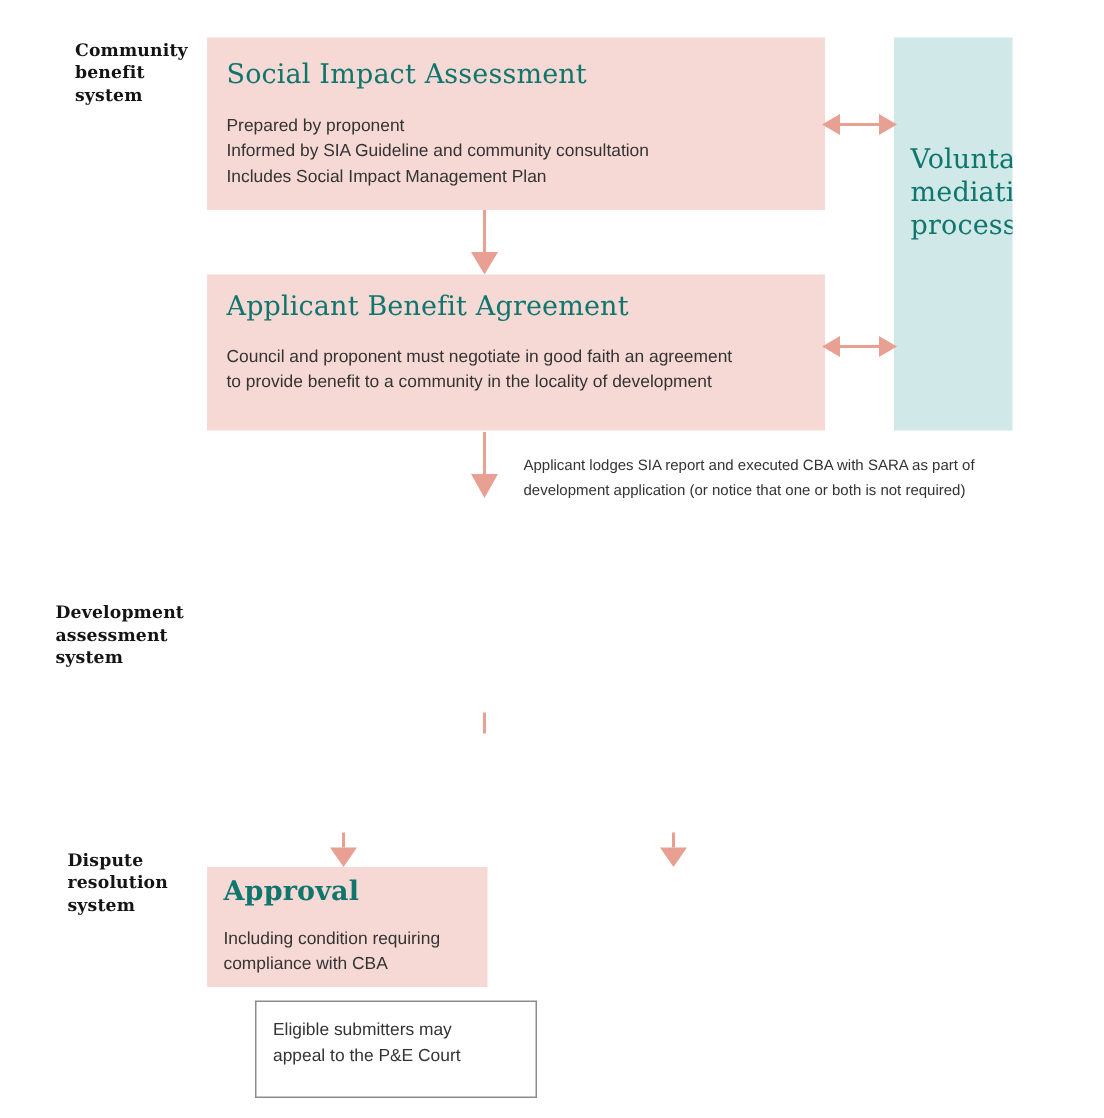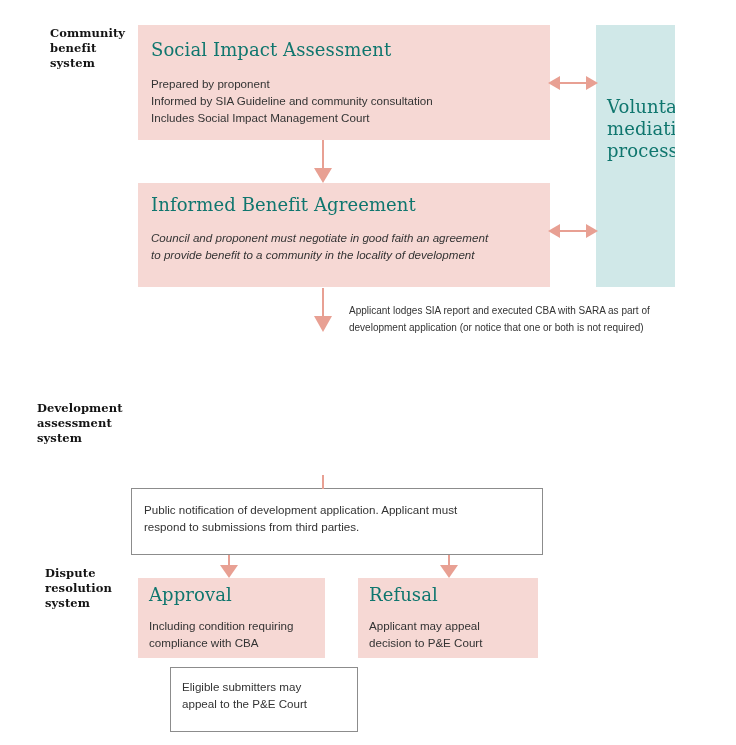--- a/index.html
+++ b/index.html
@@ -83,52 +83,43 @@
 system</div>
 
   <div class="sys-label" style="left:45px; top:566px;">Dispute
 resolution
 system</div>
 
   <div class="box box-pink" style="left:138px; top:25px; width:412px; height:115px;">
     <div class="box-title" style="position:absolute; left:13px; top:14px;">Social Impact Assessment</div>
     <div class="box-body" style="position:absolute; left:13px; top:50px;">Prepared by proponent
 Informed by SIA Guideline and community consultation
-Includes Social Impact Management Court</div>
+Includes Social Impact Management Plan</div>
   </div>
 
   <div class="box box-pink" style="left:138px; top:183px; width:412px; height:104px;">
-    <div class="box-title" style="position:absolute; left:13px; top:11px;">Informed Benefit Agreement</div>
-    <div class="box-body" style="position:absolute; left:13px; top:46px;font-style:italic;">Council and proponent must negotiate in good faith an agreement
+    <div class="box-title" style="position:absolute; left:13px; top:11px;">Applicant Benefit Agreement</div>
+    <div class="box-body" style="position:absolute; left:13px; top:46px;">Council and proponent must negotiate in good faith an agreement
 to provide benefit to a community in the locality of development</div>
   </div>
 
   <div class="box box-cyan" style="left:596px; top:25px; width:114px; height:262px;">
     <div class="box-title" style="position:absolute; left:11px; top:71px;">Voluntary
 mediation
 process</div>
   </div>
 
 
-  <div class="box box-white" style="left:131px; top:488px; width:412px; height:67px;">
-    <div class="box-body" style="position:absolute; left:12px; top:12px;">Public notification of development application. Applicant must
-respond to submissions from third parties.</div>
-  </div>
 
   <div class="box box-pink" style="left:138px; top:578px; width:187px; height:80px;">
-    <div class="box-title" style="position:absolute; left:11px; top:6px;">Approval</div>
+    <div class="box-title" style="position:absolute; left:11px; top:6px;font-weight:bold;">Approval</div>
     <div class="box-body" style="position:absolute; left:11px; top:39px;">Including condition requiring
 compliance with CBA</div>
   </div>
 
-  <div class="box box-pink" style="left:358px; top:578px; width:180px; height:80px;">
-    <div class="box-title" style="position:absolute; left:11px; top:6px;">Refusal</div>
-    <div class="box-body" style="position:absolute; left:11px; top:39px;">Applicant may appeal
-decision to P&amp;E Court</div>
-  </div>
 
   <div class="box box-white" style="left:134px; top:667px; width:188px; height:65px;margin-left:36px;">
     <div class="box-body" style="position:absolute; left:11px; top:10px;">Eligible submitters may
 appeal to the P&amp;E Court</div>
   </div>
 
   <div class="annotation" style="left:349px; top:302px; width:380px;">Applicant lodges SIA report and executed CBA with SARA as part of
 development application (or notice that one or both is not required)</div>
 
   <div class="conn" style="left:310px; top:140px;">

